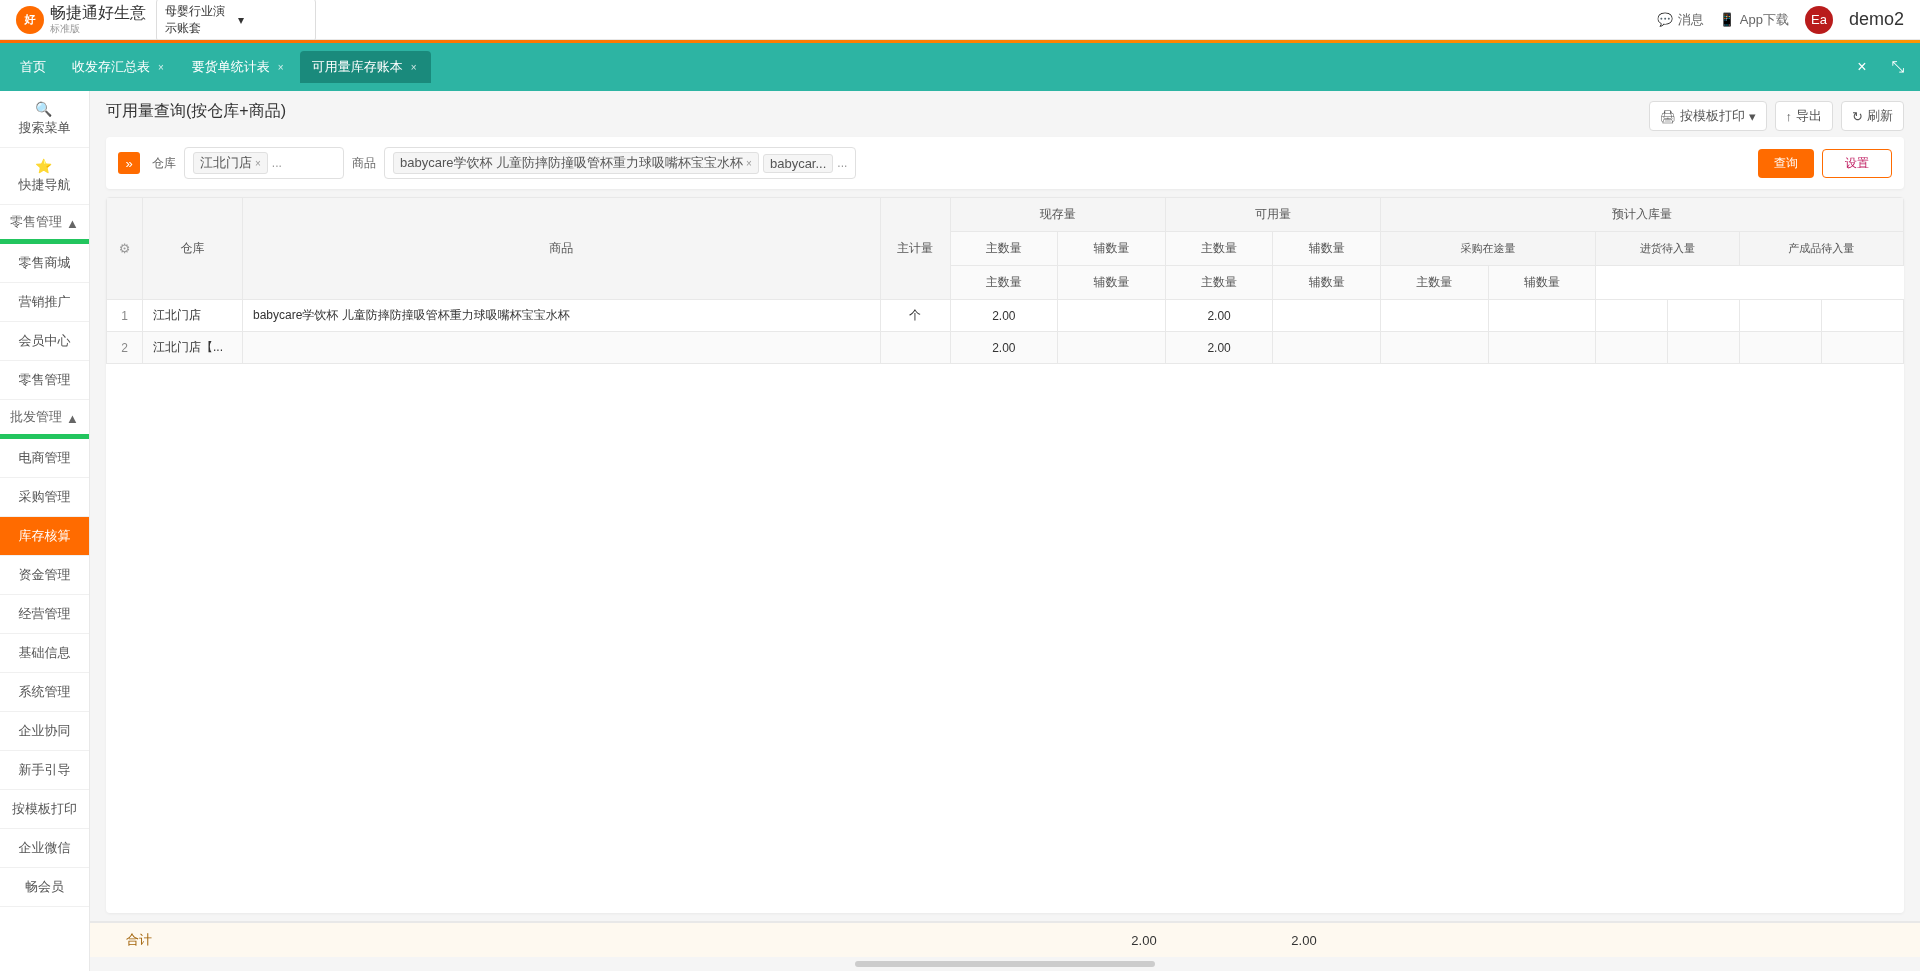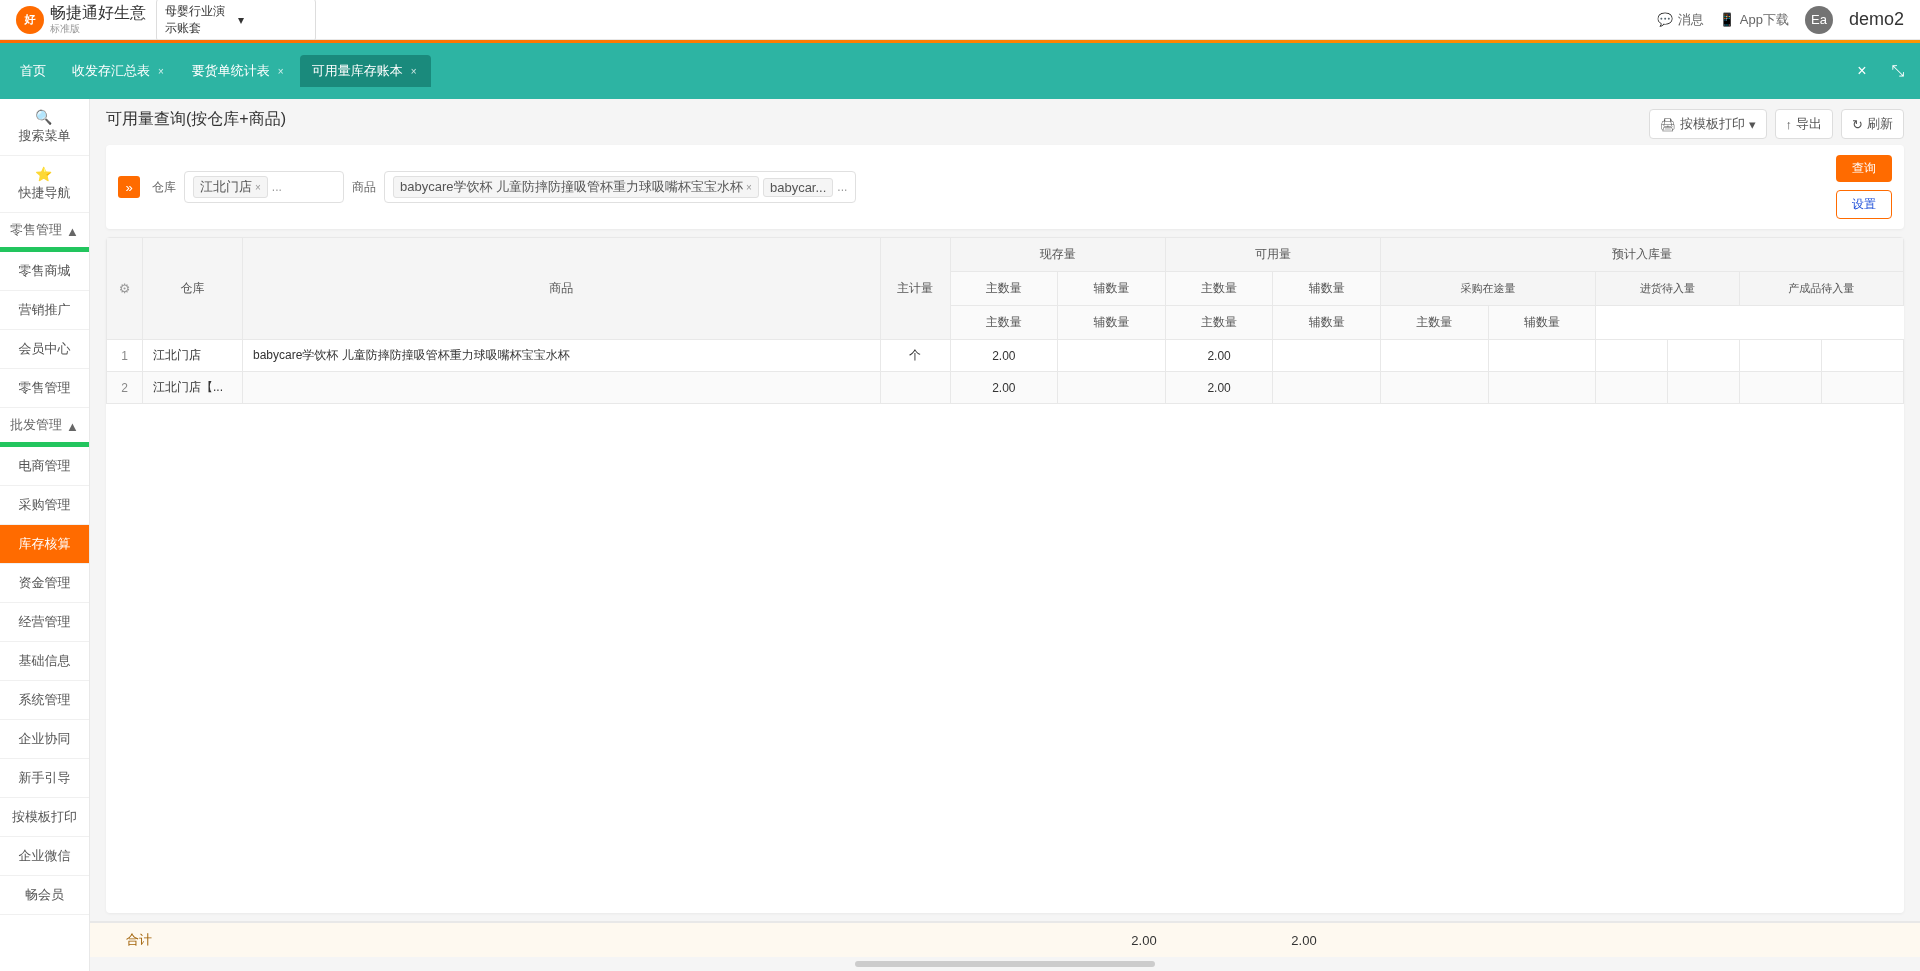--- a/index.html
+++ b/index.html
@@ -20,28 +20,28 @@
     .logo-area { display: flex; align-items: center; gap: 6px; }
     .logo-icon { width: 28px; height: 28px; background: #ff6b00; border-radius: 50%; display: flex; align-items: center; justify-content: center; color: white; font-size: 11px; font-weight: bold; }
     .logo-text { font-size: 16px; color: #333; line-height: 1.2; }
     .logo-subtext { font-size: 10px; color: #999; }
     .tenant-selector { display: flex; align-items: center; gap: 4px; border: 1px solid #ddd; border-radius: 4px; padding: 4px 8px; cursor: pointer; min-width: 160px; }
     .tenant-selector span { color: #333; font-size: 12px; flex: 1; }
     .chevron-icon { color: #999; font-size: 10px; }
 
     .top-bar-right { display: flex; align-items: center; gap: 16px; }
     .top-bar-btn { display: flex; align-items: center; gap: 4px; color: #666; cursor: pointer; font-size: 12px; }
-    .avatar { width: 28px; height: 28px; border-radius: 50%; background: #737373; display: flex; align-items: center; justify-content: center; color: white; font-size: 11px; overflow: hidden; }
+    .avatar { width: 28px; height: 28px; border-radius: 50%; background: #b91c1c; display: flex; align-items: center; justify-content: center; color: white; font-size: 11px; overflow: hidden; }
 
     
     .accent-bar { height: 3px; background: linear-gradient(90deg, #ff6b00 0%, #ff9500 100%); flex-shrink: 0; }
 
     
     .tab-bar {
-      height: 56px;
+      height: 48px;
       background: #2db4a3;
       display: flex;
       align-items: center;
       padding: 0 8px;
       flex-shrink: 0;
       gap: 2px;
     }
     .tab {
       height: 32px;
       padding: 0 12px;
@@ -184,36 +184,36 @@
     .filter-product-area {
       border: 1px solid #e0e0e0;
       border-radius: 4px;
       padding: 4px 8px;
       min-width: 420px;
       display: flex;
       align-items: center;
       gap: 4px;
       background: #fff;
     }
-    .filter-actions { display: flex; gap: 8px; flex-direction: column; }
+    .filter-actions { display: flex; gap: 8px; }
     .btn-query {
       background: #ff6b00;
       color: white;
       border: none;
       border-radius: 4px;
       padding: 5px 16px;
       cursor: pointer;
       font-size: 12px;
     }
     .btn-settings {
       background: #fff;
-      color: #1d4ed8;
+      color: #be185d;
       border: 1px solid #ff6b00;
       border-radius: 4px;
-      padding: 5px 12px;
+      padding: 5px 22px;
       cursor: pointer;
       font-size: 12px;
     }
 
     
     .table-container {
       flex: 1;
       margin: 8px 16px;
       background: #fff;
       border-radius: 4px;

